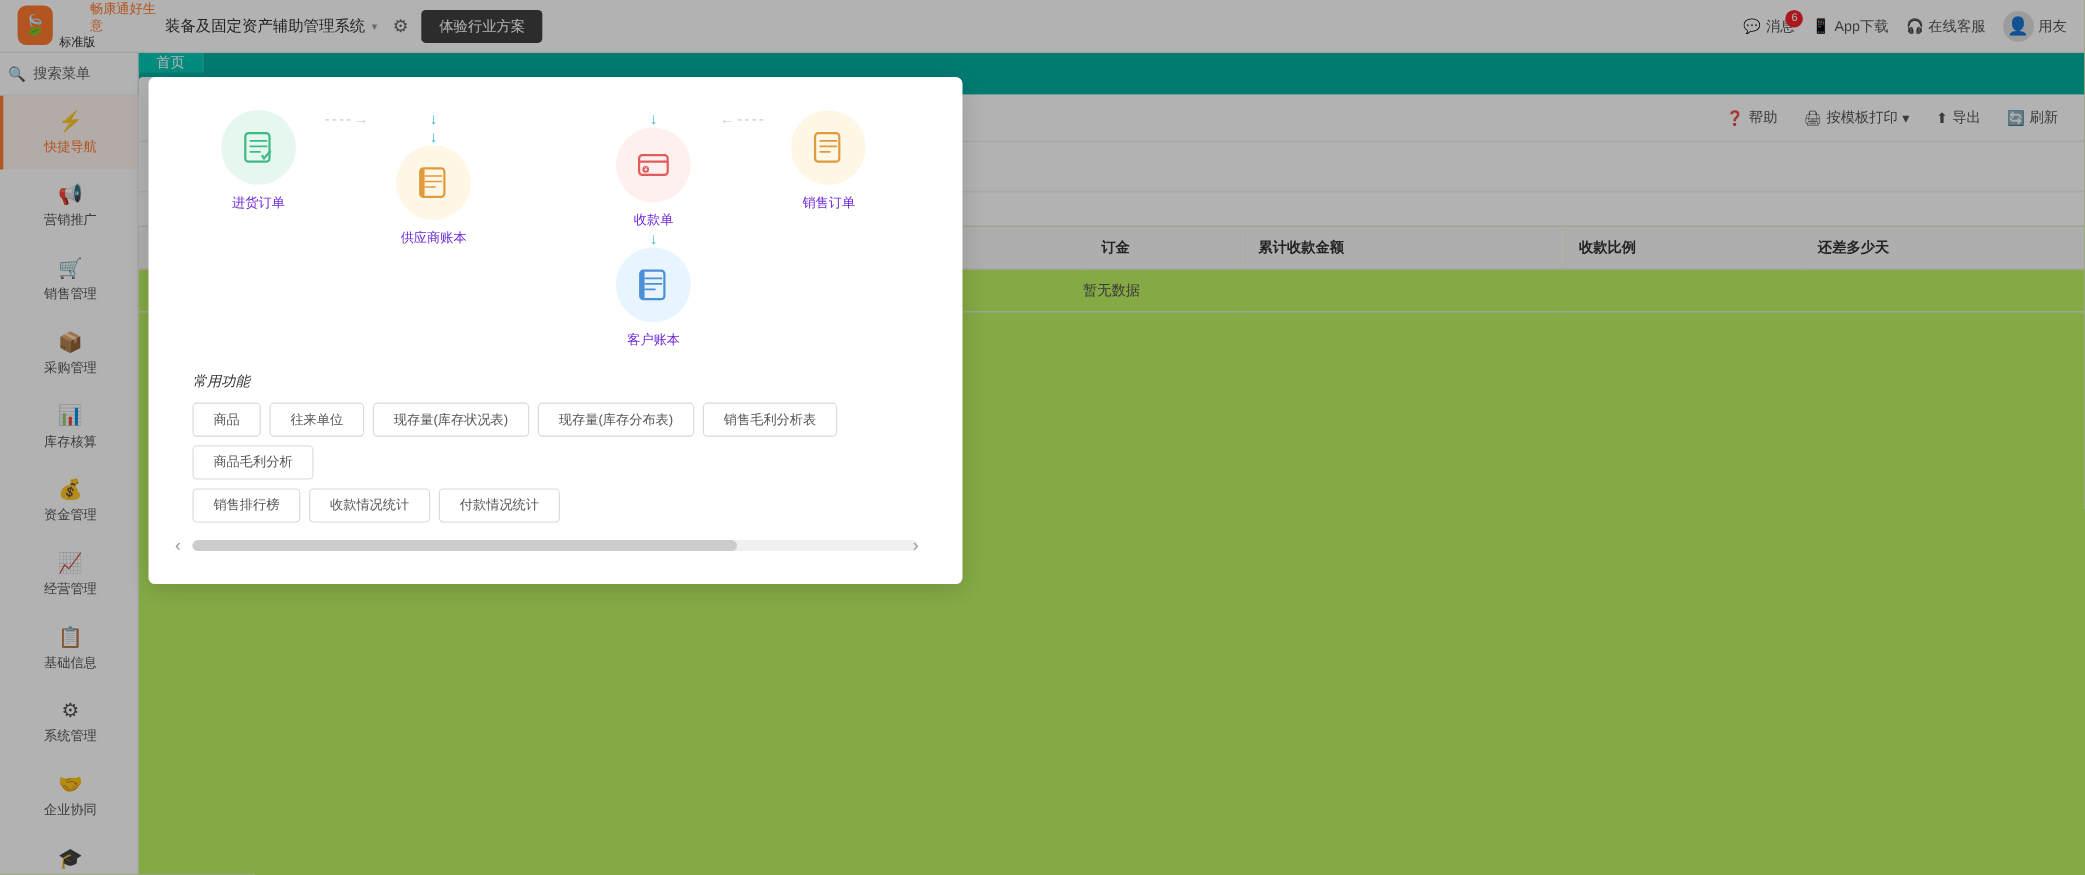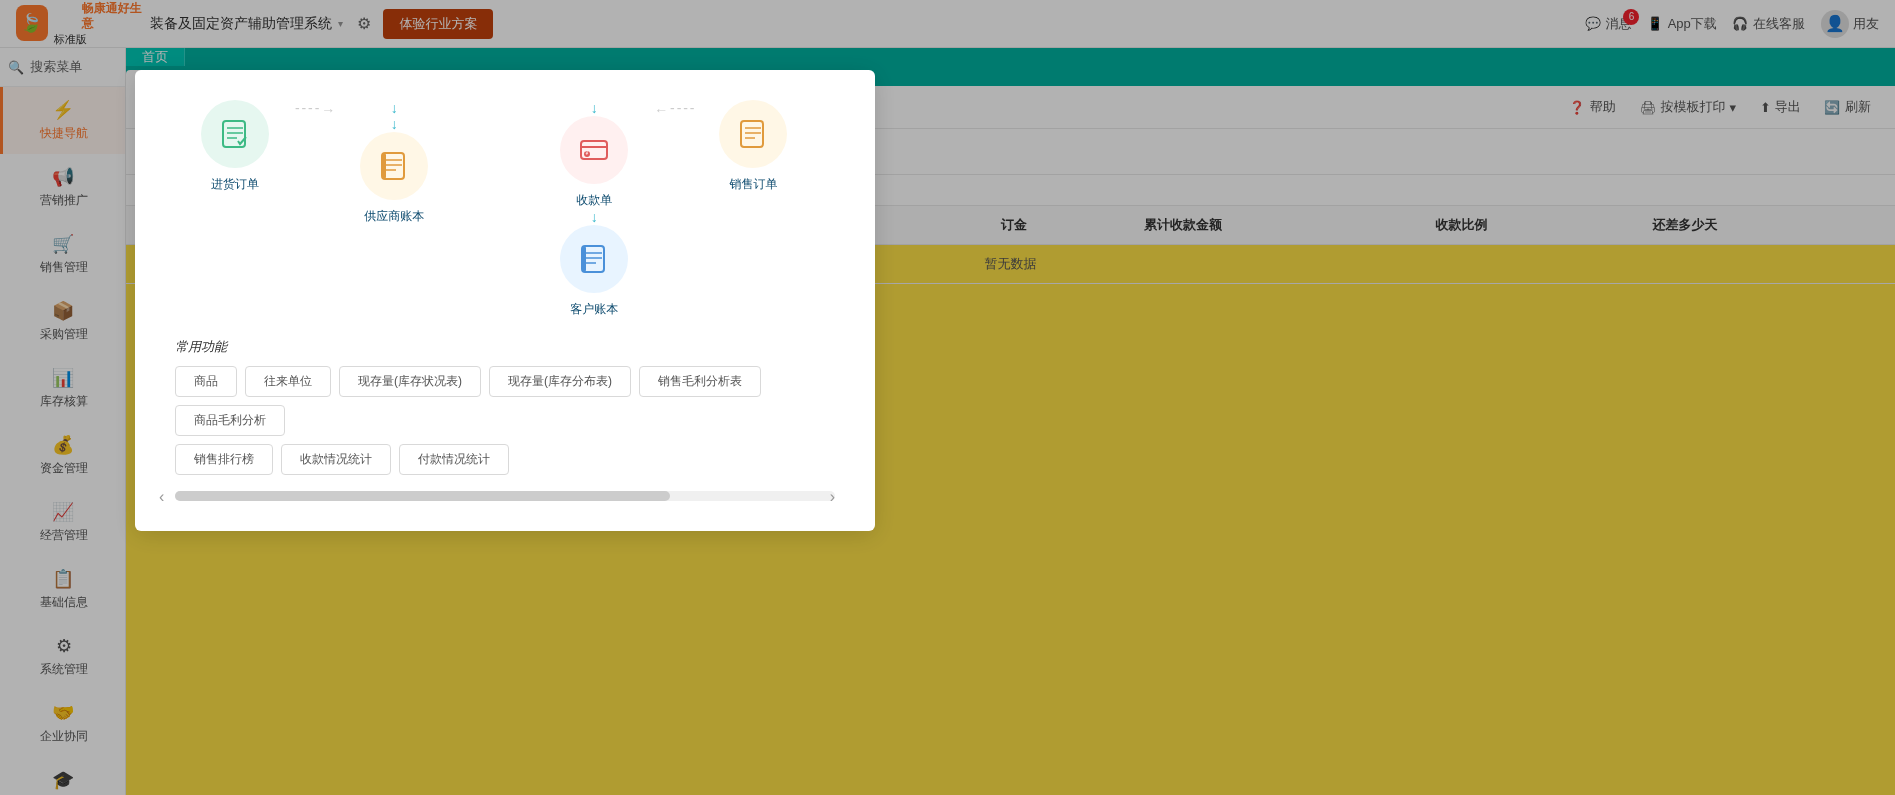--- a/index.html
+++ b/index.html
@@ -9,25 +9,25 @@
     .app-wrapper { display: flex; flex-direction: column; height: 795px; width: 1895px; }
     .top-bar { height: 48px; background: #fff; display: flex; align-items: center; padding: 0 16px; border-bottom: 1px solid #e8e8e8; flex-shrink: 0; }
     .main-area { display: flex; flex: 1; overflow: hidden; }
     .sidebar { width: 126px; background: #fff; border-right: 1px solid #e8e8e8; display: flex; flex-direction: column; flex-shrink: 0; }
     .content-area { flex: 1; display: flex; flex-direction: column; overflow: hidden; background: #f0f2f5; }
 
     
     .logo-area { display: flex; align-items: center; width: 126px; flex-shrink: 0; }
     .logo-icon { width: 36px; height: 36px; background: #ff7a2f; border-radius: 8px; display: flex; align-items: center; justify-content: center; color: white; font-size: 18px; margin-right: 6px; }
     .logo-text { font-size: 11px; color: #333; line-height: 1.3; }
-    .logo-text .line1 { color: #ff7a2f; font-weight: bold; font-size: 12px; margin-left: 28px; }
+    .logo-text .line1 { color: #ff7a2f; font-weight: normal; font-size: 12px; margin-left: 28px; }
     .system-title { display: flex; align-items: center; margin-left: 8px; color: #333; font-size: 14px; }
     .system-title span { margin-right: 6px; }
     .system-title .arrow-down { color: #999; font-size: 10px; }
-    .experience-btn { background: #c2410c; color: white; border: none; border-radius: 4px; padding: 6px 16px; font-size: 13px; cursor: pointer; margin-left: 12px; }
+    .experience-btn { background: #404040; color: white; border: none; border-radius: 4px; padding: 6px 16px; font-size: 13px; cursor: pointer; margin-left: 12px; }
     .settings-icon { color: #666; font-size: 16px; margin-left: 8px; cursor: pointer; }
     .top-bar-right { display: flex; align-items: center; gap: 16px; margin-left: auto; }
     .top-bar-item { display: flex; align-items: center; gap: 4px; color: #555; font-size: 13px; cursor: pointer; position: relative; }
     .badge { position: absolute; top: -6px; right: -8px; background: #f5222d; color: white; border-radius: 10px; font-size: 10px; padding: 0 4px; min-width: 16px; text-align: center; line-height: 16px; }
     .avatar { width: 28px; height: 28px; background: #e0e0e0; border-radius: 50%; display: flex; align-items: center; justify-content: center; color: #999; font-size: 16px; }
 
     
     .sidebar-search { padding: 10px 8px; border-bottom: 1px solid #f0f0f0; display: flex; align-items: center; gap: 6px; color: #666; font-size: 13px; cursor: pointer; }
     .sidebar-item { padding: 12px 8px; display: flex; flex-direction: column; align-items: center; gap: 4px; cursor: pointer; color: #555; font-size: 12px; border-left: 3px solid transparent; }
     .sidebar-item.active { background: #fff5f0; color: #ff7a2f; border-left-color: #ff7a2f; }
@@ -45,40 +45,40 @@
     .content-toolbar { background: white; padding: 8px 16px; display: flex; align-items: center; gap: 8px; border-bottom: 1px solid #e8e8e8; flex-shrink: 0; }
     .toolbar-btn { display: flex; align-items: center; gap: 4px; color: #555; font-size: 13px; cursor: pointer; padding: 4px 8px; }
     .search-row { background: white; padding: 8px 16px; display: flex; align-items: center; gap: 8px; border-bottom: 1px solid #e8e8e8; flex-shrink: 0; }
     .date-input { border: 1px solid #d9d9d9; border-radius: 4px; padding: 5px 10px; font-size: 13px; width: 150px; color: #999; }
     .status-select { border: 1px solid #d9d9d9; border-radius: 4px; padding: 5px 10px; font-size: 13px; width: 200px; color: #999; }
     .query-btn { background: #ff7a2f; color: white; border: none; border-radius: 4px; padding: 5px 20px; font-size: 13px; cursor: pointer; }
     .more-conditions { color: #555; font-size: 13px; cursor: pointer; padding: 4px 8px; border: 1px solid #d9d9d9; border-radius: 4px; }
     .set-btn { background: #ff7a2f; color: white; border: none; border-radius: 4px; padding: 5px 12px; font-size: 12px; cursor: pointer; }
 
     
-    .table-area { flex: 1; overflow: auto; background: #fde047; margin: 0; }
+    .table-area { flex: 1; overflow: auto; background: #bef264; margin: 0; }
     .data-table { width: 100%; border-collapse: collapse; }
     .data-table th { background: #fafafa; padding: 10px 12px; text-align: left; font-size: 13px; color: #333; border-bottom: 1px solid #e8e8e8; white-space: nowrap; }
     .data-table td { padding: 10px 12px; font-size: 13px; color: #555; border-bottom: 1px solid #f0f0f0; }
     .empty-tip { text-align: center; padding: 60px; color: #999; font-size: 14px; }
 
     
     .modal-overlay { position: fixed; top: 0; left: 0; width: 100%; height: 100%; background: rgba(0,0,0,0.3); z-index: 100; display: flex; align-items: flex-start; justify-content: flex-start; }
     .modal-box { background: white; border-radius: 6px; padding: 30px 40px; width: 740px; max-height: 560px; margin-top: 70px; margin-left: 135px; position: relative; overflow: hidden; box-shadow: 0 4px 24px rgba(0,0,0,0.15); }
     .flow-node { display: flex; flex-direction: column; align-items: center; gap: 8px; width: 120px; }
     .flow-circle { width: 68px; height: 68px; border-radius: 50%; display: flex; align-items: center; justify-content: center; font-size: 28px; }
     .flow-circle.green { background: #e6f7f0; color: #3dba85; }
     .flow-circle.red { background: #fff0f0; color: #e05c5c; }
     .flow-circle.purple { background: #f3f0ff; color: #9b7fd4; }
     .flow-circle.orange { background: #fff7e6; color: #e09a3c; }
     .flow-circle.teal { background: #e6f8fb; color: #3ab8cc; }
     .flow-circle.red2 { background: #fff0f0; color: #e05c5c; }
     .flow-circle.orange2 { background: #fff7e6; color: #e09a3c; }
     .flow-circle.blue { background: #e8f4ff; color: #4a90d9; }
-    .flow-label { font-size: 12px; color: #0c4a6e; text-align: center; }
+    .flow-label { font-size: 12px; color: #6d28d9; text-align: center; }
     .flow-col { display: flex; flex-direction: column; align-items: center; }
 
     
     .common-functions { margin-top: 20px; }
     .common-title { font-size: 13px; color: #333; margin-bottom: 10px; font-style: italic; }
     .func-buttons { display: flex; flex-wrap: wrap; gap: 8px; margin-bottom: 8px; }
     .func-btn { border: 1px solid #d9d9d9; border-radius: 4px; padding: 6px 18px; font-size: 12px; color: #555; background: white; cursor: pointer; }
 
     
     .modal-scroll { margin-top: 16px; height: 10px; background: #f0f0f0; border-radius: 5px; position: relative; }

